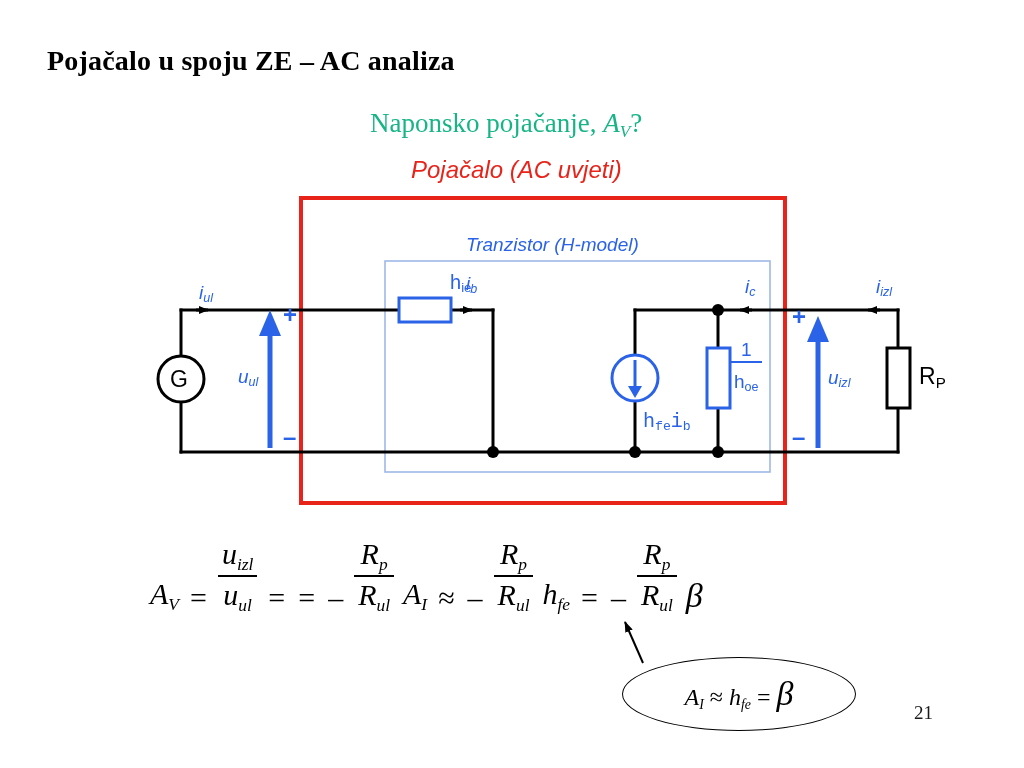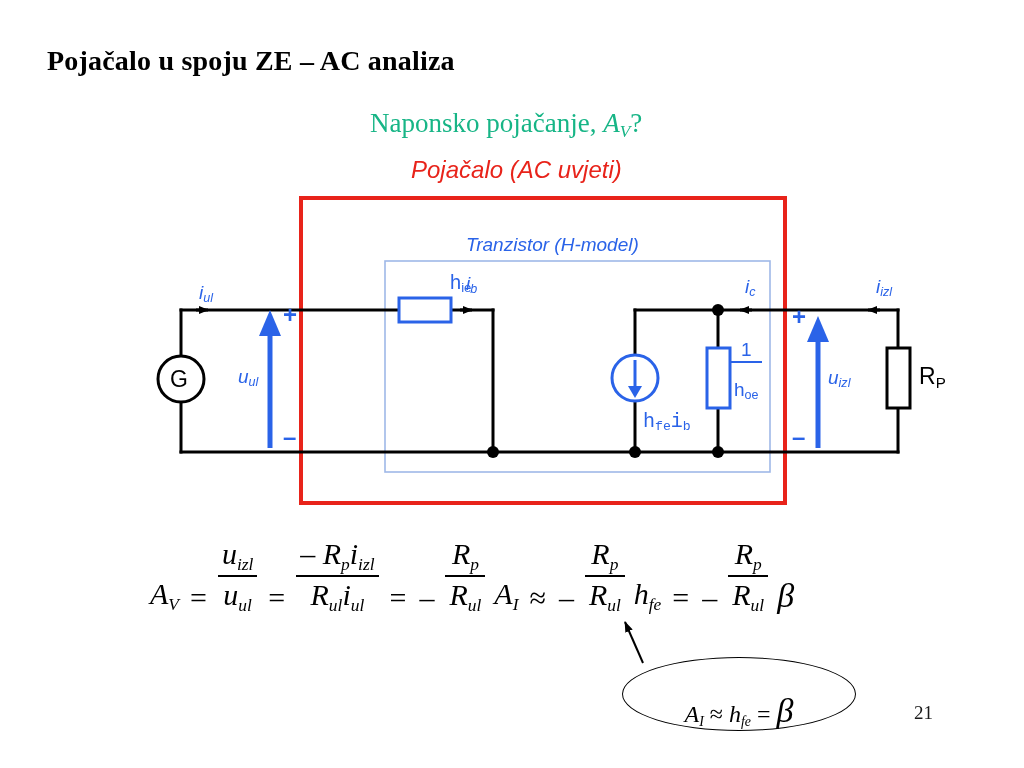--- a/index.html
+++ b/index.html
@@ -110,21 +110,21 @@
     padding: 0 3px;
   }
   #frac-hoe .bar {
     display: block;
     height: 2px;
     background: #2a63e8;
     margin: 1px 0 1px 0;
   }
   #frac-hoe .den {
     display: block;
-    padding: 16px 3px;
+    padding: 8px 3px;
   }
   #frac-hoe .sub {
     font-size: 0.66em;
     vertical-align: -0.26em;
   }
 
   
   #equation {
     position: absolute;
     left: 150px;
@@ -165,21 +165,21 @@
   
   #oval-note {
     position: absolute;
     left: 622px;
     top: 657px;
     width: 232px;
     height: 72px;
     border: 1.6px solid #000;
     border-radius: 50%;
     display: flex;
-    align-items: flex-end;
+    align-items: center;
     justify-content: center;
   }
   #oval-note .inner {
     font-family: "Liberation Serif", serif;
     font-size: 24px;
     white-space: nowrap;
   }
   #oval-note .it { font-style: italic; }
   #oval-note .sub {
     font-size: 0.58em;
@@ -345,25 +345,20 @@
   <span class="op">=</span>
 
   <span class="frac">
     <span class="num"><span class="it">u</span><span class="sub">izl</span></span>
     <span class="bar"></span>
     <span class="den"><span class="it">u</span><span class="sub">ul</span></span>
   </span>
 
   <span class="op">=</span>
 
-  <span class="frac">
-    <span class="num"><span class="it">– R</span><span class="sub">p</span><span class="it">i</span><span class="sub">izl</span></span>
-    <span class="bar"></span>
-    <span class="den"><span class="it">R</span><span class="sub">ul</span><span class="it">i</span><span class="sub">ul</span></span>
-  </span>
 
   <span class="op">=</span>
   <span class="op">–</span>
 
   <span class="frac">
     <span class="num"><span class="it">R</span><span class="sub">p</span></span>
     <span class="bar"></span>
     <span class="den"><span class="it">R</span><span class="sub">ul</span></span>
   </span>
 

